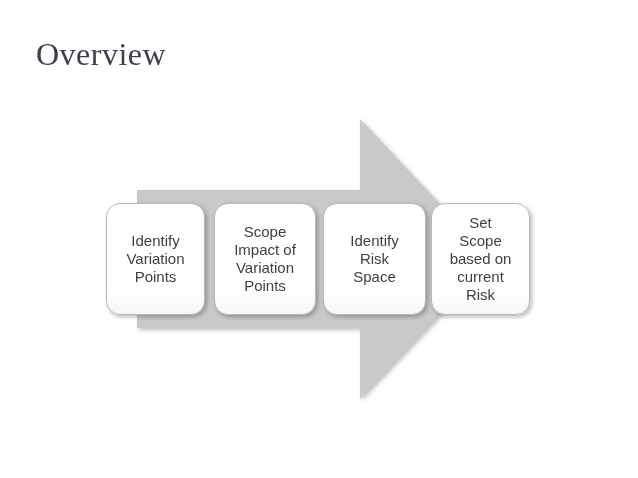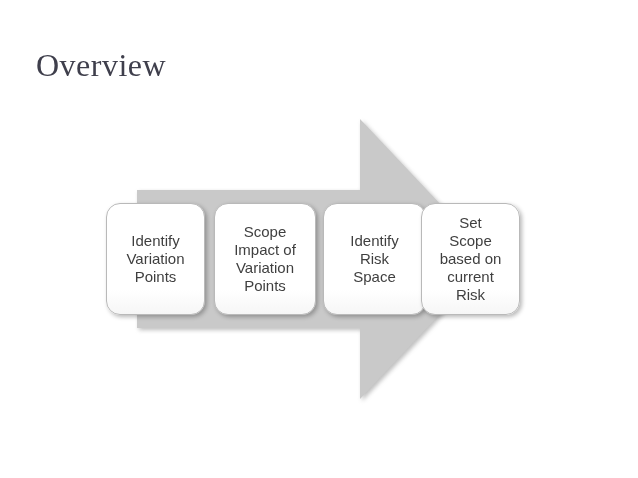--- a/index.html
+++ b/index.html
@@ -11,21 +11,21 @@
     position: relative;
     width: 638px;
     height: 478px;
     background: #ffffff;
     overflow: hidden;
     font-family: "Liberation Sans", sans-serif;
   }
   .slide-title {
     position: absolute;
     left: 36px;
-    top: 46px;
+    top: 35px;
     font-family: "Liberation Serif", "DejaVu Serif", serif;
     font-size: 32px;
     line-height: 38px;
     color: #3f3f4c;
     letter-spacing: 0.5px;
   }
   .diagram {
     position: absolute;
     left: 0;
     top: 0;
@@ -54,21 +54,21 @@
   .step-label {
     font-size: 15px;
     line-height: 1.2;
     color: #3f3f3f;
     text-align: center;
     white-space: pre-line;
   }
   .step-1 { left: 106px; width: 99px; }
   .step-2 { left: 214px; width: 102px; }
   .step-3 { left: 323px; width: 103px; }
-  .step-4 { left: 421px; width: 99px; }
+  .step-4 { left: 431px; width: 99px; }
 </style>
 </head>
 <body>
 
 <div class="slide">
 
   <div class="slide-title">Overview</div>
 
   <div class="diagram">
 

